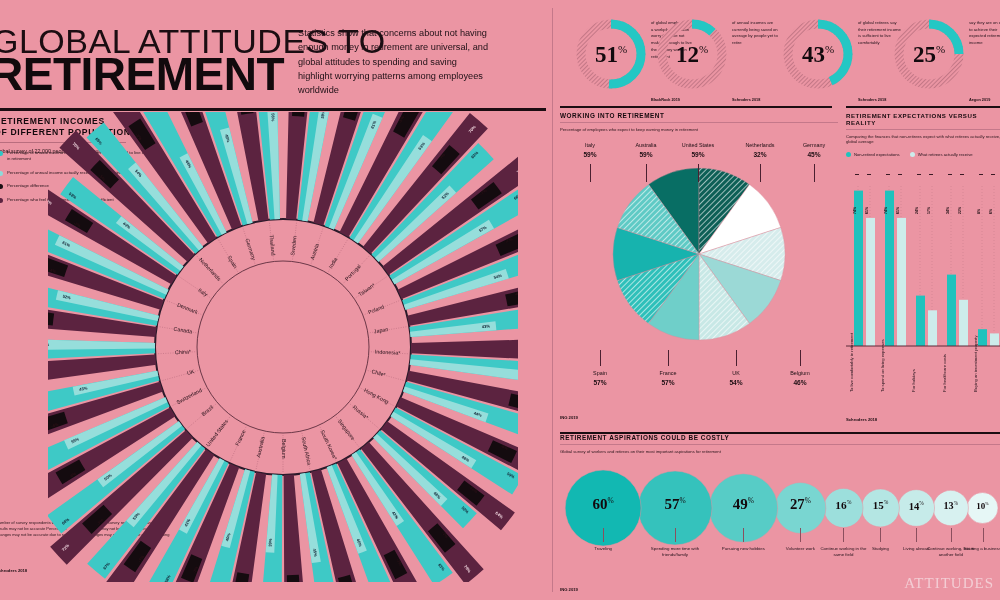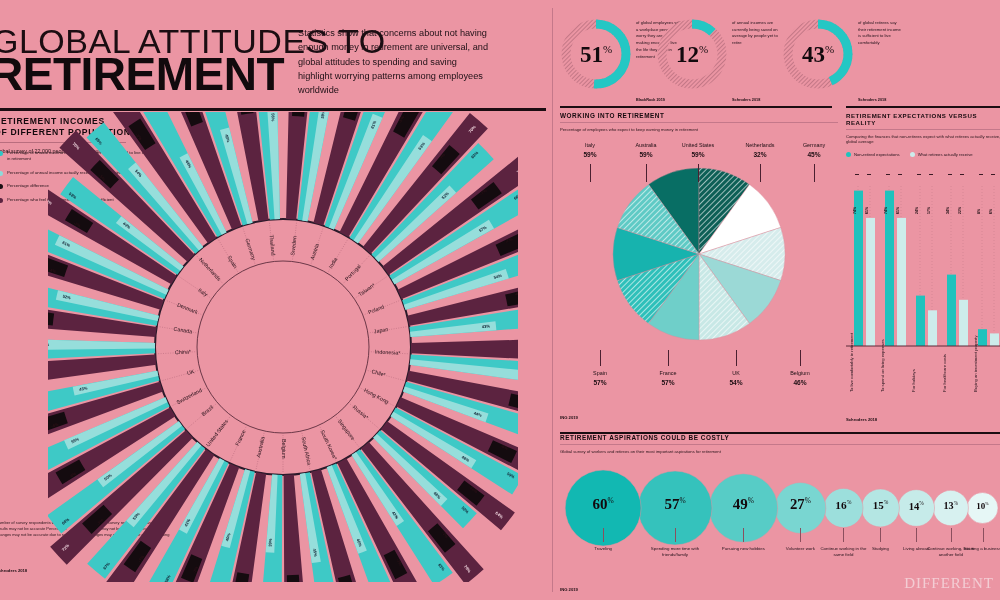--- a/index.html
+++ b/index.html
@@ -437,21 +437,21 @@
       <line x1="225.48552637869307" y1="147.51585977041637" x2="221.37700367858326" y2="109.7386173985507" stroke="#9c5468" stroke-width="0.4" stroke-dasharray="1 1.4"></line>
       <text x="191.35418818456137" y="-52.657688252845674" font-size="4.1" fill="#f2d8e0" text-anchor="middle" dominant-baseline="middle" transform="rotate(441.37241379310353,191.35418818456137,-52.657688252845674)" font-weight="bold" font-family="&quot;Liberation Sans&quot;, sans-serif">71%</text>
       <text x="212.7669157226671" y="-37.895822546841146" font-size="4.1" fill="#123" text-anchor="middle" dominant-baseline="middle" transform="rotate(445.3423448275862,212.7669157226671,-37.895822546841146)" font-weight="bold" font-family="&quot;Liberation Sans&quot;, sans-serif">64%</text>
       <text x="224.66330977112577" y="5.232393851717433" font-size="4.1" fill="#123" text-anchor="middle" dominant-baseline="middle" transform="rotate(447.42413793103447,224.66330977112577,5.232393851717433)" font-weight="bold" font-family="&quot;Liberation Sans&quot;, sans-serif">56%</text>
       <text x="192.94866227506154" y="-11.199594273717594" font-size="4.1" fill="#2a1016" text-anchor="middle" dominant-baseline="middle" transform="rotate(440.30731034482756,192.94866227506154,-11.199594273717594)" font-weight="bold" font-family="&quot;Liberation Sans&quot;, sans-serif">-7%</text>
     </svg>
 
   <div class="vdiv"></div>
 
   <div class="donuts" id="donuts">
-      <div class="donut-cell" style="left: 0px;">
+      <div class="donut-cell" style="left: 15px;">
         <svg viewBox="0 0 72 72" width="72" height="72" class="donut-svg">
           <defs>
             <pattern id="hatch0" width="3" height="3" patternTransform="rotate(45)" patternUnits="userSpaceOnUse">
               <rect width="3" height="3" fill="#eb95a3"></rect>
               <line x1="0" y1="0" x2="0" y2="3" stroke="#b26a79" stroke-width="1.4"></line>
             </pattern>
           </defs>
           <circle cx="36" cy="36" r="30" fill="none" stroke="url(#hatch0)" stroke-width="9"></circle>
           <circle cx="36" cy="36" r="30" fill="none" stroke="#24c7c4" stroke-width="9" stroke-dasharray="96.13273519984767 188.49555921538757" transform="rotate(-90 36 36)"></circle>
         </svg>
@@ -481,20 +481,35 @@
               <rect width="3" height="3" fill="#eb95a3"></rect>
               <line x1="0" y1="0" x2="0" y2="3" stroke="#b26a79" stroke-width="1.4"></line>
             </pattern>
           </defs>
           <circle cx="36" cy="36" r="30" fill="none" stroke="url(#hatch2)" stroke-width="9"></circle>
           <circle cx="36" cy="36" r="30" fill="none" stroke="#24c7c4" stroke-width="9" stroke-dasharray="81.05309046261665 188.49555921538757" transform="rotate(-90 36 36)"></circle>
         </svg>
         <div class="donut-num">43<sup>%</sup></div>
         <div class="donut-txt">of global retirees say their retirement income is sufficient to live comfortably</div>
         <div class="donut-src">Schroders 2018</div>
+      </div>
+      <div class="donut-cell" style="left: 333px;">
+        <svg viewBox="0 0 72 72" width="72" height="72" class="donut-svg">
+          <defs>
+            <pattern id="hatch3" width="3" height="3" patternTransform="rotate(45)" patternUnits="userSpaceOnUse">
+              <rect width="3" height="3" fill="#eb95a3"></rect>
+              <line x1="0" y1="0" x2="0" y2="3" stroke="#b26a79" stroke-width="1.4"></line>
+            </pattern>
+          </defs>
+          <circle cx="36" cy="36" r="30" fill="none" stroke="url(#hatch3)" stroke-width="9"></circle>
+          <circle cx="36" cy="36" r="30" fill="none" stroke="#24c7c4" stroke-width="9" stroke-dasharray="47.12388980384689 188.49555921538757" transform="rotate(-90 36 36)"></circle>
+        </svg>
+        <div class="donut-num">25<sup>%</sup></div>
+        <div class="donut-txt">say they are on course to achieve their expected retirement income</div>
+        <div class="donut-src">Aegon 2019</div>
       </div>
     </div>
   <div class="rule" style="left:560px; top:106px; width:272px; height:2px;"></div>
   <div class="rule" style="left:846px; top:106px; width:158px; height:2px;"></div>
 
   <div class="pie-panel">
     <div class="panel-title">WORKING INTO RETIREMENT</div>
     <div class="panel-rule"></div>
     <div class="panel-sub">Percentage of employees who expect to keep earning money in retirement</div>
     <svg id="pie-svg" viewBox="0 0 278 260" style="position:absolute;left:0;top:22px;width:278px;height:260px;">
@@ -682,14 +697,14 @@
         <div class="asp-num" style="left: 360.756px; top: 72.0074px; width: 60px; font-size: 10.2469px;">13<sup style="font-size:5.123466130389384px">%</sup></div>
         <div class="asp-tick" style="left: 390.756px; top: 100px; height: 14px;"></div>
         <div class="asp-lab" style="left: 363.756px; top: 118px; width: 54px;">Continue working, but in another field</div>
         <div class="asp-num" style="left: 392.505px; top: 72.99px; width: 60px; font-size: 8.98715px;">10<sup style="font-size:4.493577056305963px">%</sup></div>
         <div class="asp-tick" style="left: 422.505px; top: 100px; height: 14px;"></div>
         <div class="asp-lab" style="left: 395.505px; top: 118px; width: 54px;">Starting a business</div>
       </div>
     <div class="src" style="position:absolute;left:0;bottom:0px;">ING 2019</div>
   </div>
 
-  <div class="logo">DIFFERENT</div>
+  <div class="logo">ATTITUDES</div>
 </div>
 
 </body></html>

